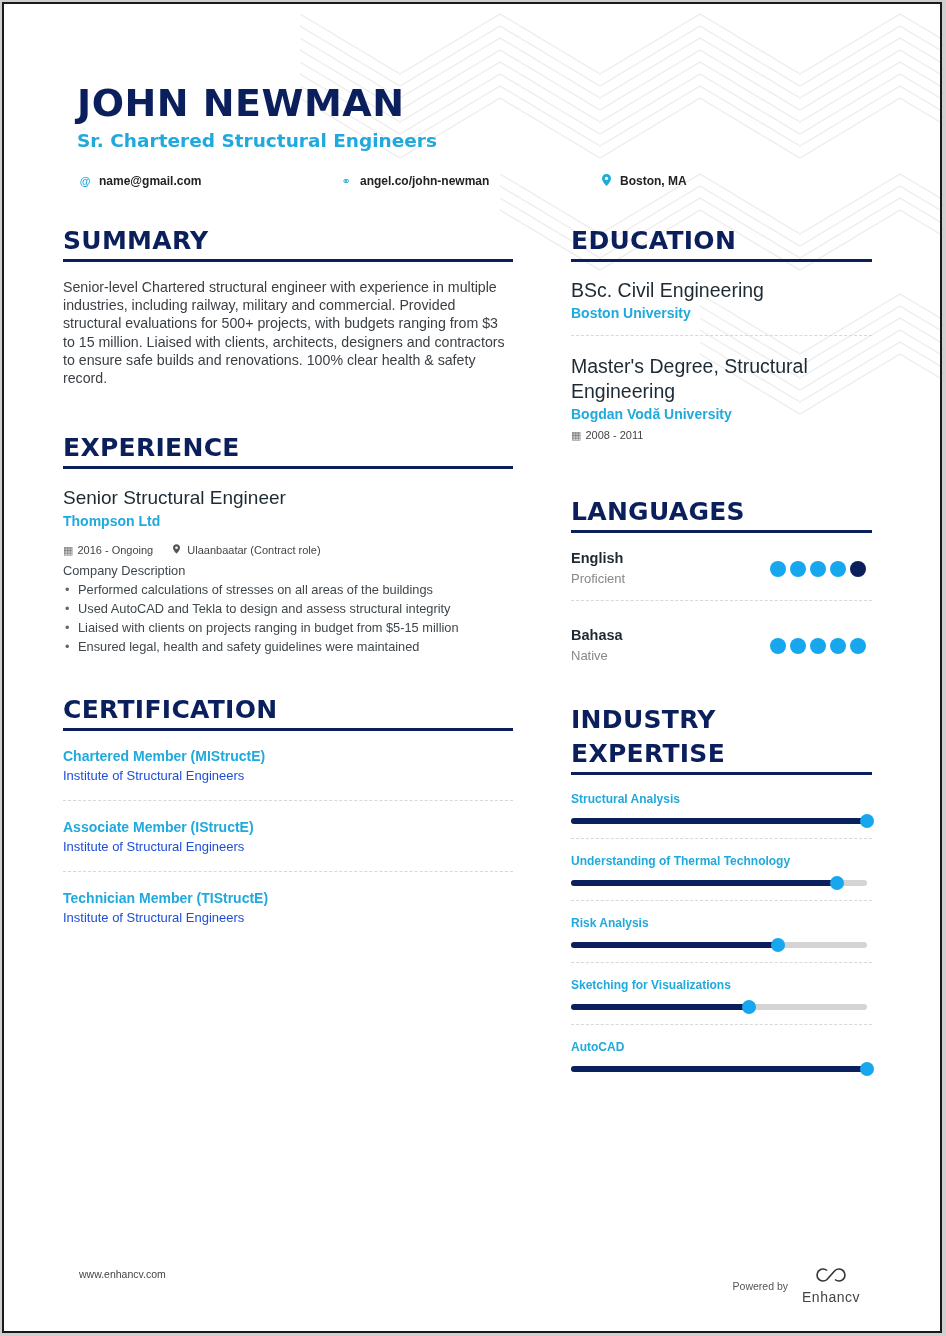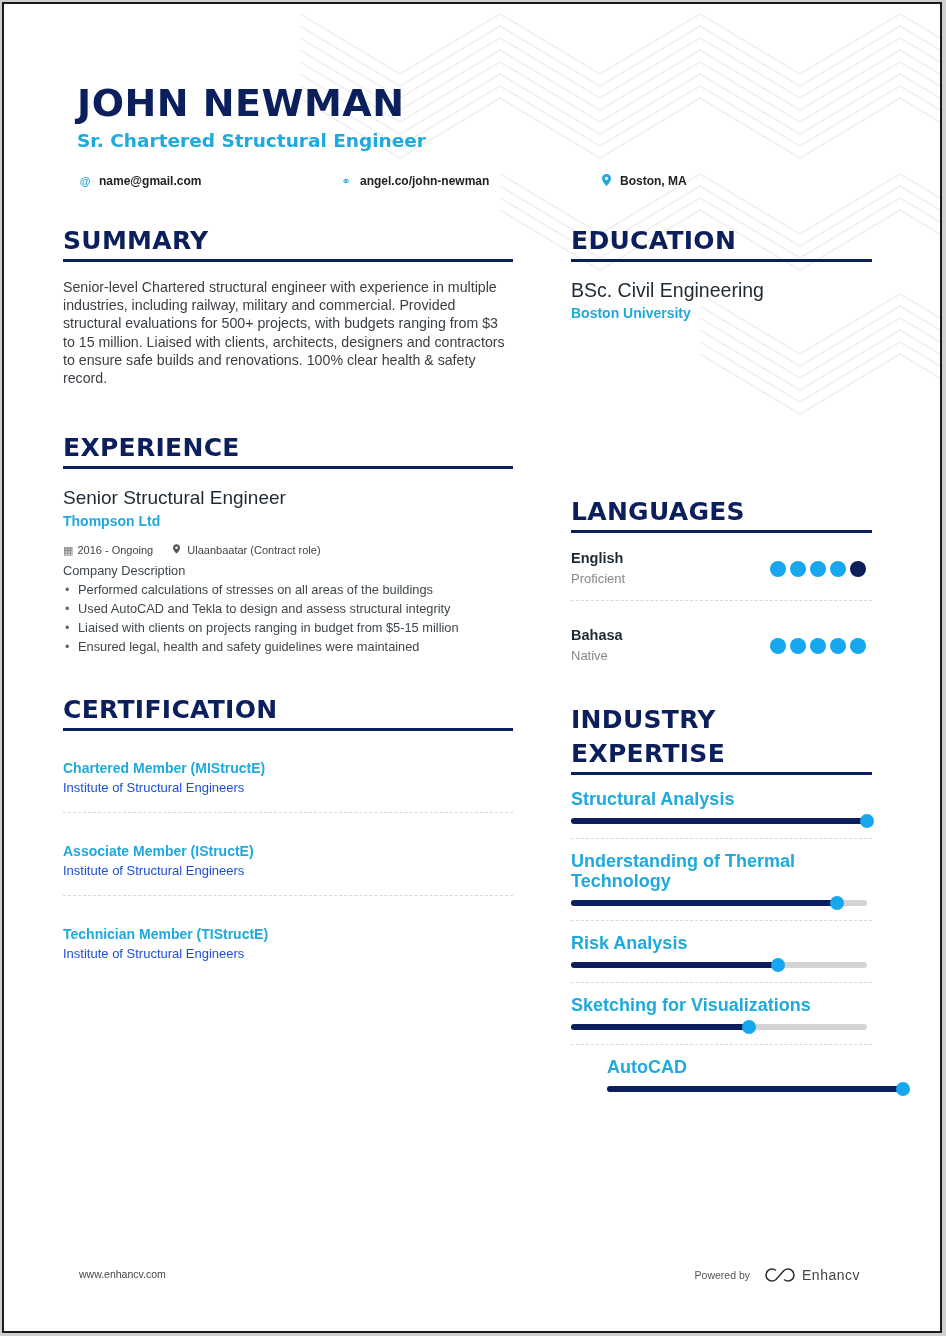--- a/index.html
+++ b/index.html
@@ -37,50 +37,50 @@
     .company { font-weight: 700; color: #1fa9dc; font-size: 14px; margin-top: 1px; line-height: 20px; }
     .meta { display: flex; gap: 20px; font-size: 11px; color: #444; margin-top: 10px; line-height: 18px; }
     .meta .ic { color: #777; margin-right: 4px; }
     .desc { font-size: 12.8px; color: #3f474c; margin-top: 2px; line-height: 19px; }
     .bullets { list-style: none; font-size: 12.8px; color: #3f474c; line-height: 19px; }
     .bullets li { position: relative; padding-left: 15px; }
     .bullets li::before { content: "•"; position: absolute; left: 2px; color: #666; }
 
     .cert { padding: 16px 0 14px; border-bottom: 1px dashed #d8d8d8; }
     .cert:last-child { border-bottom: none; }
-    .cert-name { font-weight: 700; color: #1fa9dc; font-size: 14px; line-height: 20px; margin-top: 12px; }
+    .cert-name { font-weight: 700; color: #1fa9dc; font-size: 14px; line-height: 20px; }
     .cert-org { font-size: 13px; color: #1d4ed8; line-height: 20px; margin-top: 0; }
 
     .edu { padding: 14px 0 12px; border-bottom: 1px dashed #d8d8d8; }
     .edu:last-child { border-bottom: none; }
     .edu-degree { font-size: 19.5px; color: #1e2a33; line-height: 25px; }
     .edu-school { font-weight: 700; color: #1fa9dc; font-size: 14px; line-height: 20px; }
     .edu-dates { font-size: 11px; color: #444; line-height: 18px; margin-top: 2px; }
     .edu-dates .ic { color: #777; margin-right: 4px; }
 
     .lang { display: flex; justify-content: space-between; align-items: center; padding: 24px 0 11px; border-bottom: 1px dashed #d8d8d8; }
     .lang:last-child { border-bottom: none; }
     .lang-name { font-weight: 700; font-size: 14.5px; color: #1e2a33; line-height: 20px; }
     .lang-level { font-size: 13px; color: #888; line-height: 20px; margin-top: 1px; }
     .dots { display: flex; gap: 4px; margin-right: 6px; }
     .dot { width: 16px; height: 16px; border-radius: 50%; background: #17a7ee; }
     .dot.off { background: #0b1f5c; }
 
     .skill { padding: 12px 0 14px; border-bottom: 1px dashed #d8d8d8; }
-    .skill:last-child { border-bottom: none; margin-left: 36px; }
-    .skill-name { font-weight: 700; color: #1fa9dc; font-size: 18px; line-height: 20px; }
+    .skill:last-child { border-bottom: none; }
+    .skill-name { font-weight: 700; color: #1fa9dc; font-size: 12px; line-height: 20px; }
     .track { position: relative; height: 6px; width: 296px; margin-top: 9px; background: #d4d4d4; border-radius: 3px; }
     .fill { position: absolute; left: 0; top: 0; height: 6px; background: #0b1f5c; border-radius: 3px; }
     .knob { position: absolute; top: -4px; width: 14px; height: 14px; margin-left: -7px; border-radius: 50%; background: #17a7ee; }
 
     .footer { position: absolute; left: 79px; right: 86px; top: 1267px; height: 18px; font-size: 10.5px; color: #444; }
     .footer-left { position: absolute; left: 0; top: 1px; }
     .footer-right { position: absolute; right: 0; top: 0; display: flex; align-items: center; gap: 14px; }
     .powered { font-size: 10.5px; color: #555; }
-    .brand { display: flex; align-items: center; gap: 6px; font-size: 14px; color: #444; letter-spacing: 0.5px; }
+    .brand { display: flex; align-items: center; gap: 6px; font-size: 14px; color: #444; letter-spacing: 0.5px; flex-direction: column; }
   </style>
 </head>
 <body>
 
 <div class="frame-shadow"></div>
 <div class="frame">
 
   <svg class="bg-pattern" viewBox="0 0 640 480" preserveAspectRatio="none">
     <g fill="none" stroke="#ececec" stroke-width="1.3">
       <path d="M0 10 L100 70 L200 10 L300 70 L400 10 L500 70 L600 10 L700 70"></path>
@@ -100,21 +100,21 @@
       <path d="M400 314 L500 374 L600 314 L700 374"></path>
       <path d="M400 326 L500 386 L600 326 L700 386"></path>
       <path d="M400 338 L500 398 L600 338 L700 398"></path>
       <path d="M400 350 L500 410 L600 350 L700 410"></path>
     </g>
   </svg>
 </div>
 
 <div class="header">
   <div class="name">JOHN NEWMAN</div>
-  <div class="title">Sr. Chartered Structural Engineer</div>
+  <div class="title">Sr. Chartered Structural Engineers</div>
 </div>
 
 <div class="contacts">
   <div class="contact" style="left:0">
     <span class="ic">@</span>
     <span>name@gmail.com</span>
   </div>
   <div class="contact" style="left:261px">
     <span class="ic">⚭</span>
     <span>angel.co/john-newman</span>
@@ -178,20 +178,25 @@
   </div>
 </div>
 
 <div class="right" style="top:226px">
   <div class="section-title">EDUCATION</div>
   <div class="section-rule"></div>
   <div class="edu" style="padding-top:16px">
     <div class="edu-degree">BSc. Civil Engineering</div>
     <div class="edu-school">Boston University</div>
   </div>
+  <div class="edu" style="padding-top:18px">
+    <div class="edu-degree">Master's Degree, Structural Engineering</div>
+    <div class="edu-school">Bogdan Vodă University</div>
+    <div class="edu-dates"><span class="ic">▦</span><span>2008 - 2011</span></div>
+  </div>
 </div>
 
 <div class="right" style="top:497px">
   <div class="section-title">LANGUAGES</div>
   <div class="section-rule"></div>
   <div class="lang" style="padding-top:15px">
     <div>
       <div class="lang-name">English</div>
       <div class="lang-level">Proficient</div>
     </div>

